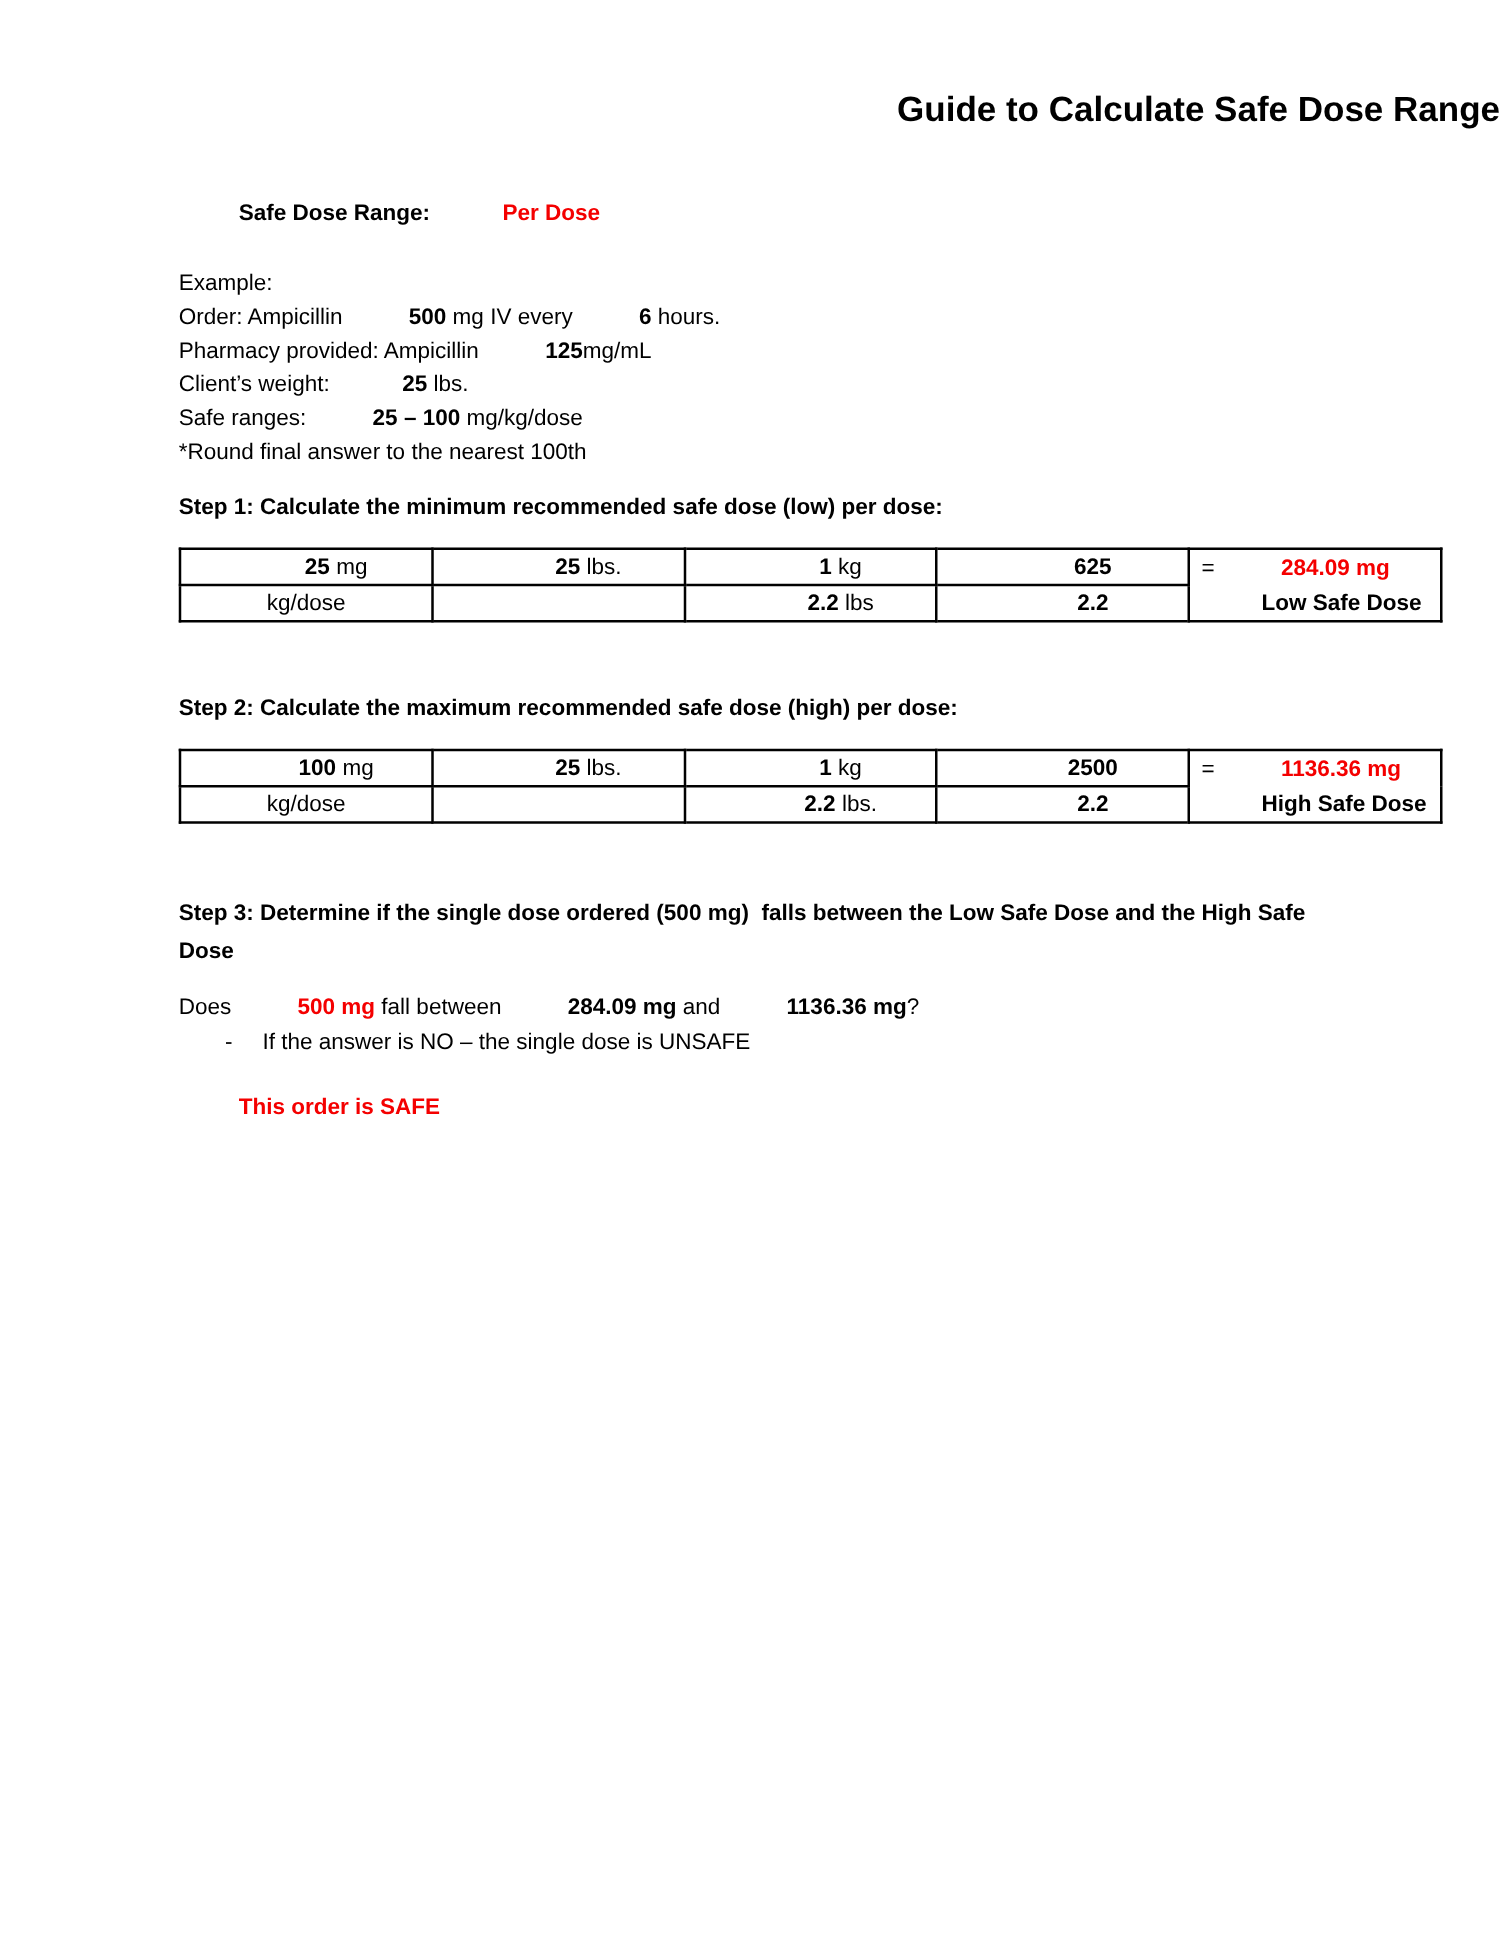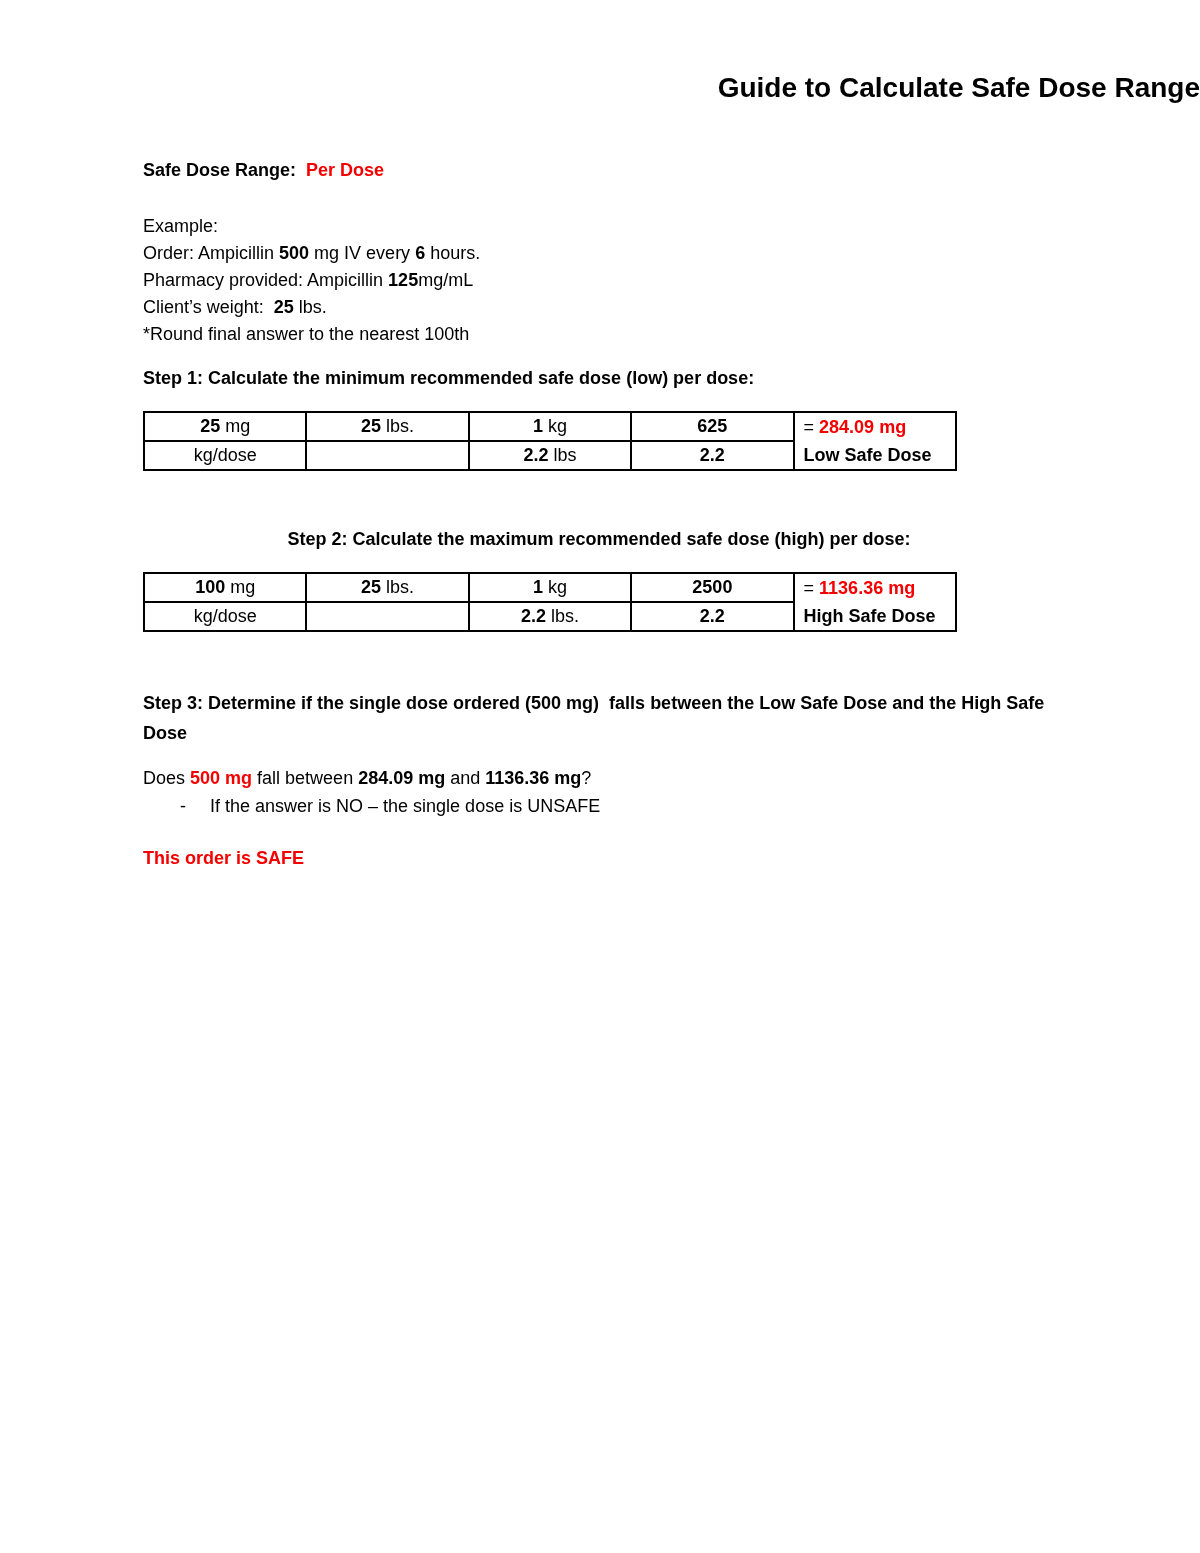--- a/index.html
+++ b/index.html
@@ -37,26 +37,26 @@
     font-size: 18px;
     line-height: 27px;
   }
   .step-heading {
     font-weight: bold;
     font-size: 18px;
     line-height: 25px;
     max-width: 912px;
   }
   .step1-heading { margin-top: 18px; }
-  .step2-heading { margin-top: 56px; text-align: center; }
+  .step2-heading { margin-top: 56px; }
   .step3-heading { margin-top: 56px; line-height: 30px; }
   .dose-table {
     border-collapse: collapse;
     margin-top: 20px;
-    width: 814px;
+    width: 1011px;
     table-layout: fixed;
   }
   .dose-table td {
     border: 2px solid #000000;
     height: 29px;
     padding: 0 4px;
     text-align: center;
     font-size: 18px;
     vertical-align: middle;
   }
@@ -73,39 +73,40 @@
   }
   .bullet-list { font-size: 18px; line-height: 28px; }
   .bullet-row { padding-left: 37px; }
   .bullet-dash { display: inline-block; width: 30px; }
   .conclusion {
     margin-top: 26px;
     font-size: 18px;
     font-weight: bold;
     line-height: 25px;
   }
-  .b { font-weight: bold; }
+  .b { font-weight: bold; margin-left: 48px; }
   .red { color: #f40000; }
 </style>
 </head>
 <body>
 
 <div class="page">
 
   <div class="doc-title">Guide to Calculate Safe Dose Range</div>
 
   <div class="content">
 
     <div class="subtitle runs"><span class="b">Safe Dose Range:  </span><span class="b red">Per Dose</span></div>
 
     <div class="example">
       <div class="runs"><span>Example:</span></div>
       <div class="runs"><span>Order: Ampicillin </span><span class="b">500</span><span> mg IV every </span><span class="b">6</span><span> hours.</span></div>
       <div class="runs"><span>Pharmacy provided: Ampicillin </span><span class="b">125</span><span>mg/mL</span></div>
       <div class="runs"><span>Client’s weight:  </span><span class="b">25</span><span> lbs.</span></div>
+      <div class="runs"><span>Safe ranges: </span><span class="b">25 – 100</span><span> mg/kg/dose</span></div>
       <div class="runs"><span>*Round final answer to the nearest 100th</span></div>
     </div>
 
     <div class="step-heading step1-heading plain">Step 1: Calculate the minimum recommended safe dose (low) per dose:</div>
 
     <table class="dose-table">
       <tbody>
         <tr>
           <td class="runs"><span class="b">25</span><span> mg</span></td>
           <td class="runs"><span class="b">25</span><span> lbs.</span></td>

